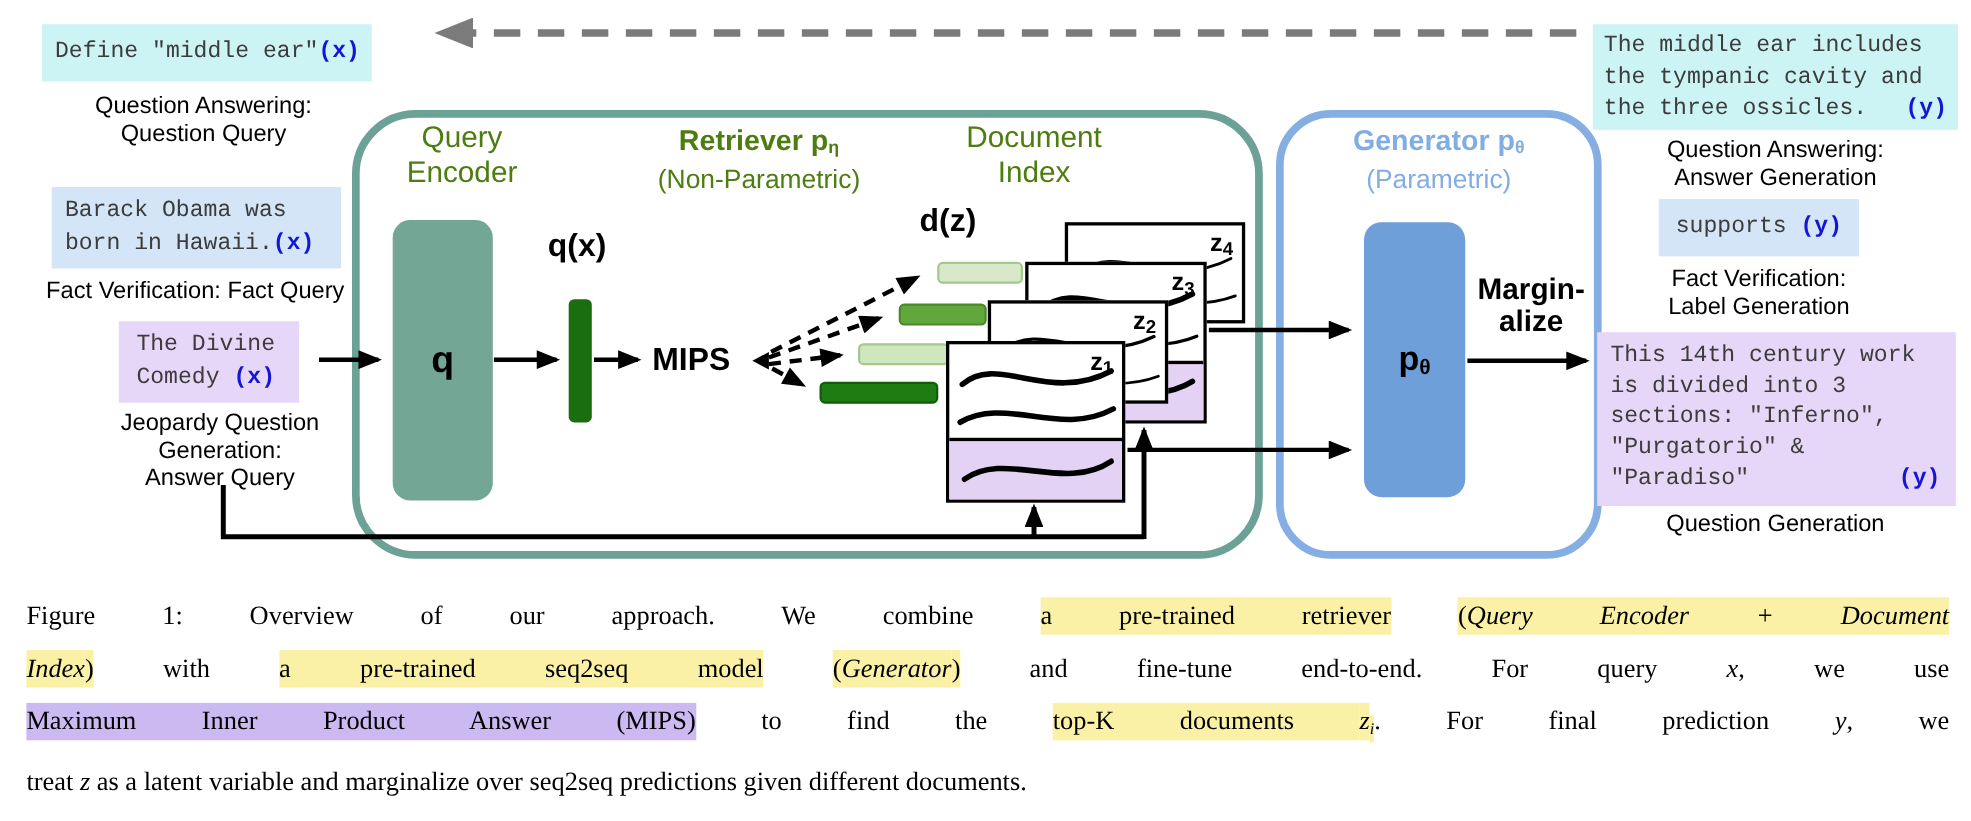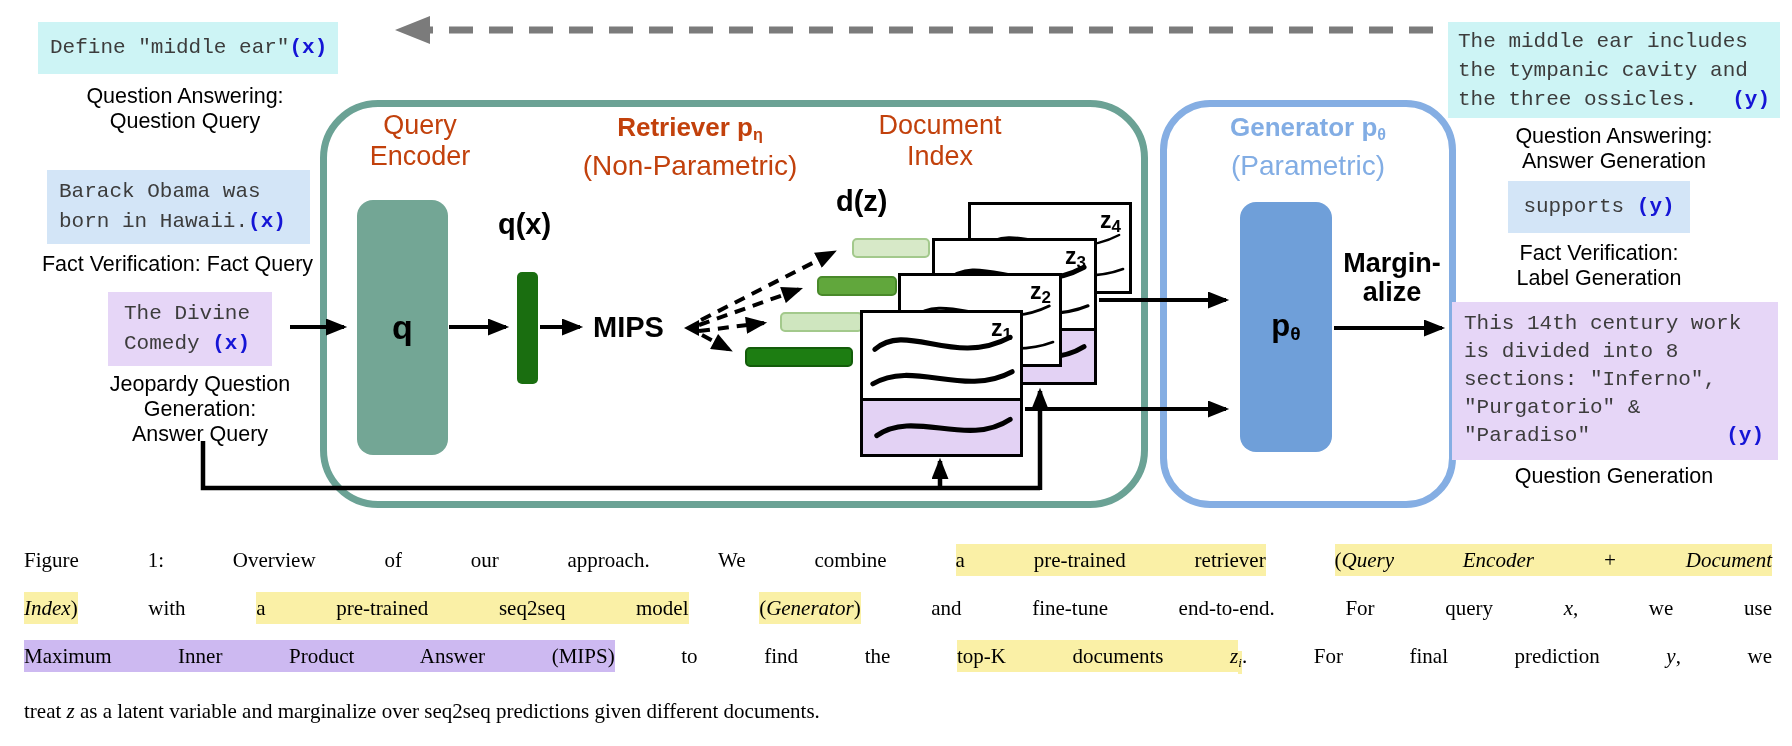--- a/index.html
+++ b/index.html
@@ -7,45 +7,45 @@
        font-family:"Liberation Sans",sans-serif;}
   .abs{position:absolute;}
   
   .mono{font-family:"Liberation Mono","DejaVu Sans Mono",monospace;font-size:21px;color:#3c3c3c;}
   .tag{font-weight:bold;color:#1515d6;font-family:inherit;}
   .side-label{font-size:21.5px;color:#000;text-align:center;white-space:pre-line;line-height:25px;}
   .exbox{box-sizing:border-box;}
   
   .retriever-frame{left:320px;top:100px;width:828px;height:408px;border:7px solid #6ba295;border-radius:58px;box-sizing:border-box;}
   .generator-frame{left:1160px;top:100px;width:296px;height:408px;border:7px solid #85aee3;border-radius:50px;box-sizing:border-box;}
-  .teal{color:#c2410c;}
+  .teal{color:#4d7c0f;}
   .gblue{color:#82ade4;}
   .module-title{font-size:26px;font-weight:bold;text-align:center;}
-  .module-sub{font-size:28px;text-align:center;}
+  .module-sub{font-size:24px;text-align:center;}
   .zone-label{font-size:27px;line-height:31px;text-align:center;white-space:pre-line;}
   .gsub{font-size:0.62em;vertical-align:-0.22em;font-weight:bold;}
   .q-block{left:357px;top:200px;width:91px;height:255px;background:#73a695;border-radius:16px;
            display:flex;align-items:center;justify-content:center;font-size:34px;font-weight:bold;color:#000;}
   .p-block{left:1240px;top:202px;width:92px;height:250px;background:#6f9fd9;border-radius:16px;
            display:flex;align-items:center;justify-content:center;font-size:31px;font-weight:bold;color:#000;}
   .bold-label{font-weight:bold;color:#000;font-size:29px;}
   .qx-bar{left:517px;top:272px;width:21px;height:112px;background:#1a6e10;border-radius:5px;}
   .vec-bar{height:20px;border-radius:5px;box-sizing:border-box;border:2px solid;}
   
   .doc-card{background:#fff;border:3px solid #000;box-sizing:border-box;}
   .card-white{position:relative;width:100%;}
   .card-purple{position:relative;width:100%;background:#e3d2f4;border-top:3px solid #000;box-sizing:border-box;}
   .doc-label{position:absolute;top:2px;right:8px;font-weight:bold;font-size:23px;color:#000;z-index:3;}
   .doc-label sub{font-size:17px;vertical-align:-4px;}
   .wave{position:absolute;left:0;top:0;width:100%;height:100%;}
   
   .bp-title{left:410px;top:56px;width:820px;text-align:center;font-size:29px;color:#000;}
   .bp-title b{font-weight:bold;}
   
-  .caption{left:24px;top:536px;width:1748px;font-family:"Liberation Serif",serif;font-size:21px;line-height:48px;color:#000;}
+  .caption{left:24px;top:536px;width:1748px;font-family:"Liberation Serif",serif;font-size:24px;line-height:48px;color:#000;}
   .cap-line{text-align:justify;text-align-last:justify;white-space:pre-wrap;}
   .cap-line:last-child{text-align-last:left;}
   .seg-p{}
   .seg-pi{font-style:italic;}
   .seg-y{background:#faf0a6;padding:4px 0;}
   .seg-yi{background:#faf0a6;font-style:italic;padding:4px 0;}
   .seg-yis{background:#faf0a6;font-style:italic;font-size:0.62em;vertical-align:-0.3em;padding:4px 0;}
   .seg-v{background:#cdb9f1;padding:4px 0;}
   #overlay{position:absolute;left:0;top:0;z-index:60;pointer-events:none;}
   .z1{z-index:1}.z2{z-index:2}.z3{z-index:3}.z4{z-index:4}
@@ -158,21 +158,21 @@
   </div>
   <div class="abs side-label" style="left:1448px;top:124px;width:332px;">Question Answering:
 Answer Generation</div>
 
   <div class="abs mono exbox z2" style="left:1508px;top:181px;width:182px;height:52px;background:#d3e5f7;line-height:52px;text-align:center;"><span>supports </span><span class="tag">(y)</span></div>
   <div class="abs side-label" style="left:1448px;top:241px;width:302px;">Fact Verification:
 Label Generation</div>
 
   <div class="abs mono exbox z2" style="left:1452px;top:302px;width:326px;height:158px;background:#e6d6f7;line-height:28px;padding:8px 14px 0 12px;box-sizing:border-box;">
     <div>This 14th century work</div>
-    <div>is divided into 8</div>
+    <div>is divided into 3</div>
     <div>sections: "Inferno",</div>
     <div>"Purgatorio" &amp;</div>
     <div style="display:flex;justify-content:space-between;">
         <span>"Paradiso"</span>
         <span class="tag">(y)</span>
       </div>
   </div>
   <div class="abs side-label" style="left:1448px;top:464px;width:332px;">Question Generation</div>
 
   <div class="abs caption">

